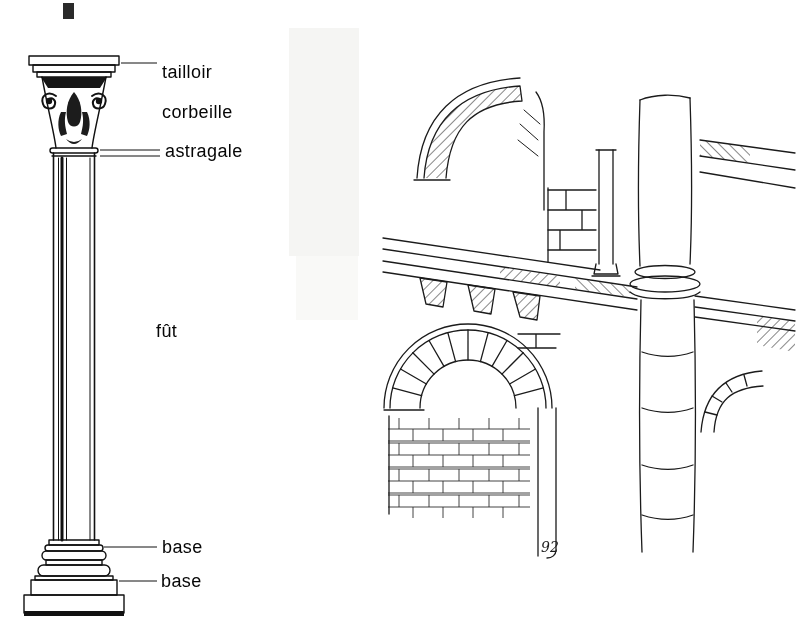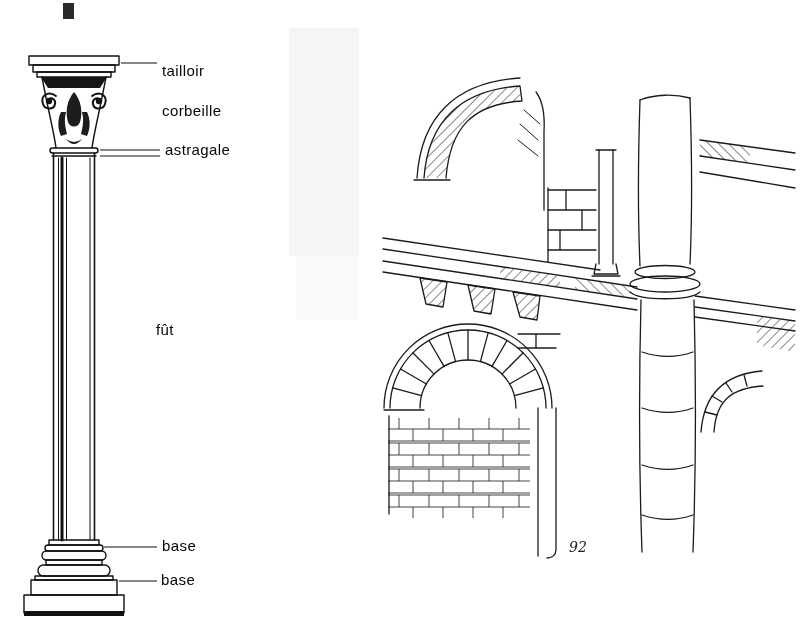--- a/index.html
+++ b/index.html
@@ -7,34 +7,33 @@
     width: 809px; height: 626px;
     background: #ffffff;
     position: relative;
     overflow: hidden;
     font-family: "Liberation Sans", sans-serif;
   }
   .stage { position: absolute; inset: 0; }
   svg.drawing { position: absolute; top: 0; left: 0; }
   .col-label {
     position: absolute;
-    font-size: 15px;
+    font-size: 18px;
     font-weight: 500;
     color: #060606;
     letter-spacing: 0.4px;
     white-space: nowrap;
     line-height: 1;
   }
   .fig-num {
     position: absolute;
     font-family: "DejaVu Serif", serif;
     font-style: italic;
     font-size: 14px;
     color: #1d1d1d;
-    margin-left: 28px;
   }
 </style>
 </head>
 <body>
 
 <div class="stage">
 
   <svg class="drawing" width="809" height="626" viewBox="0 0 809 626" xmlns="http://www.w3.org/2000/svg">
 
     <defs>

